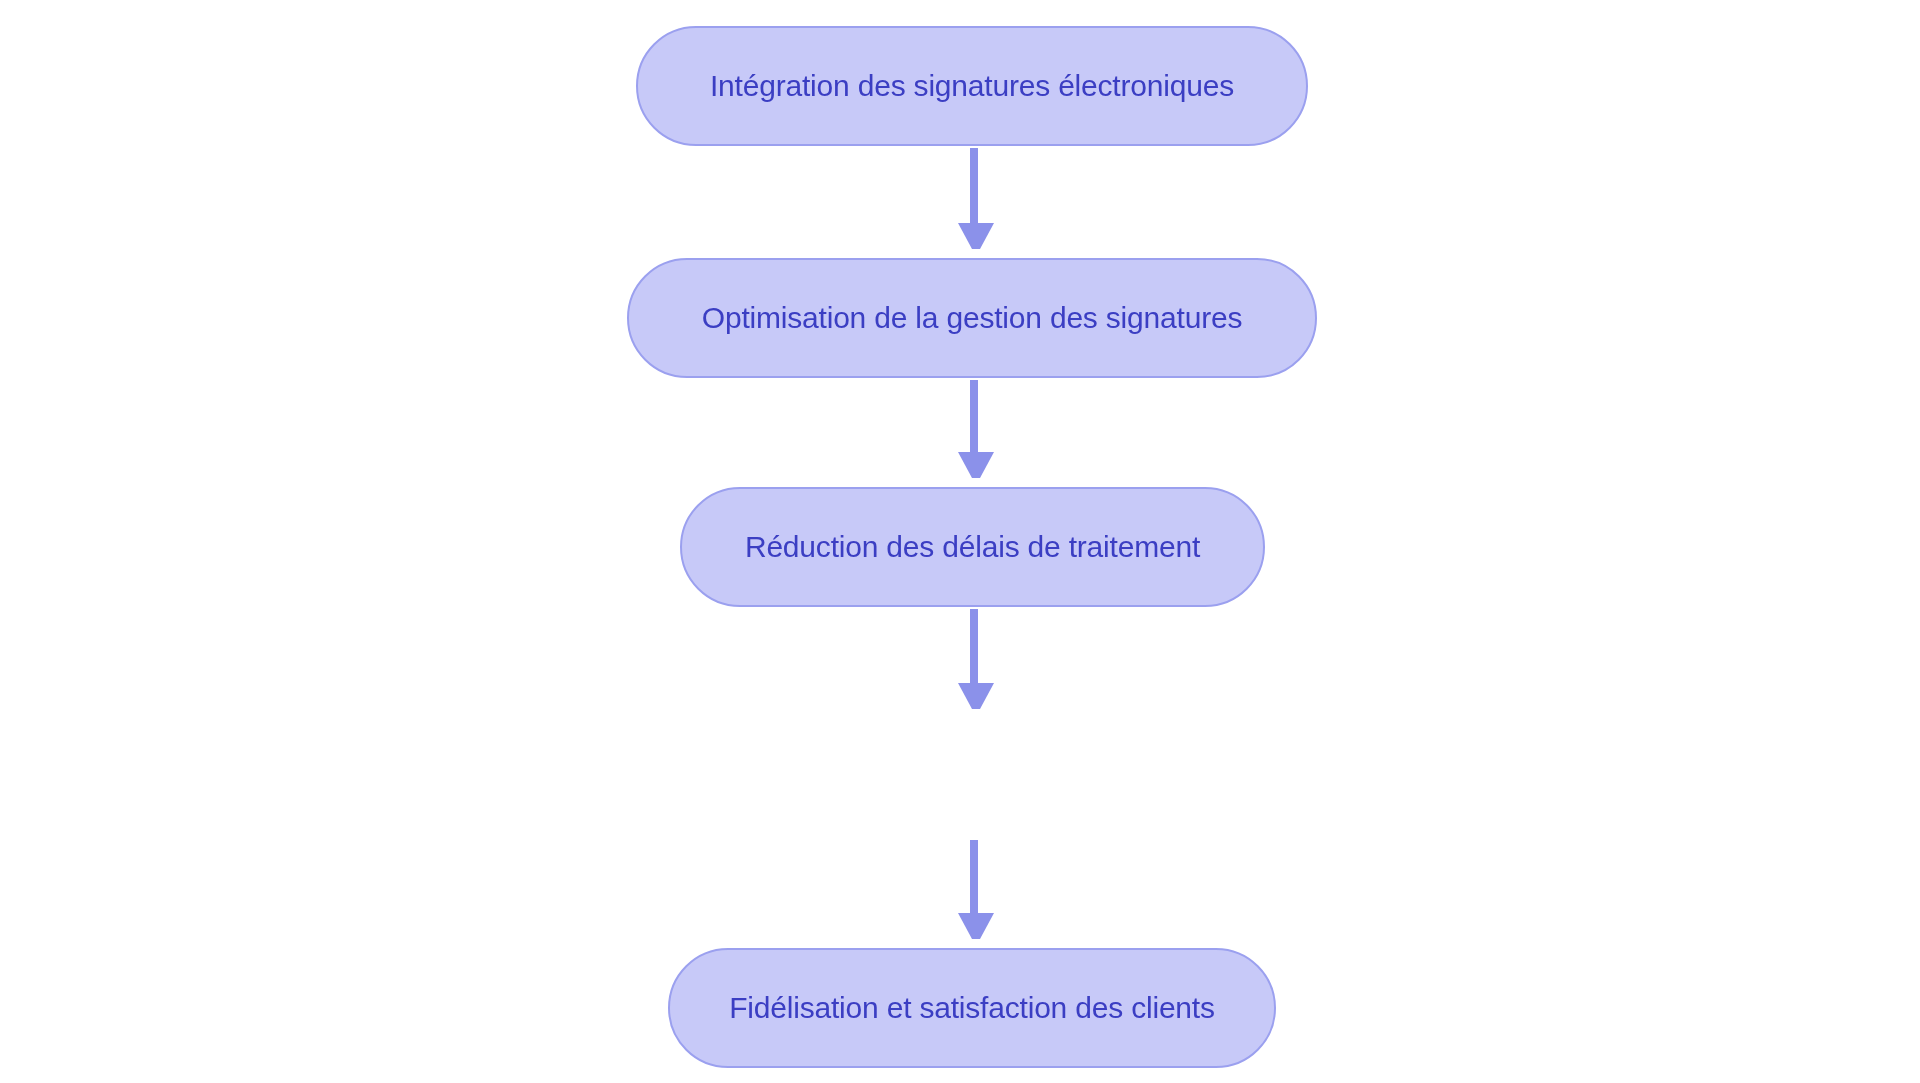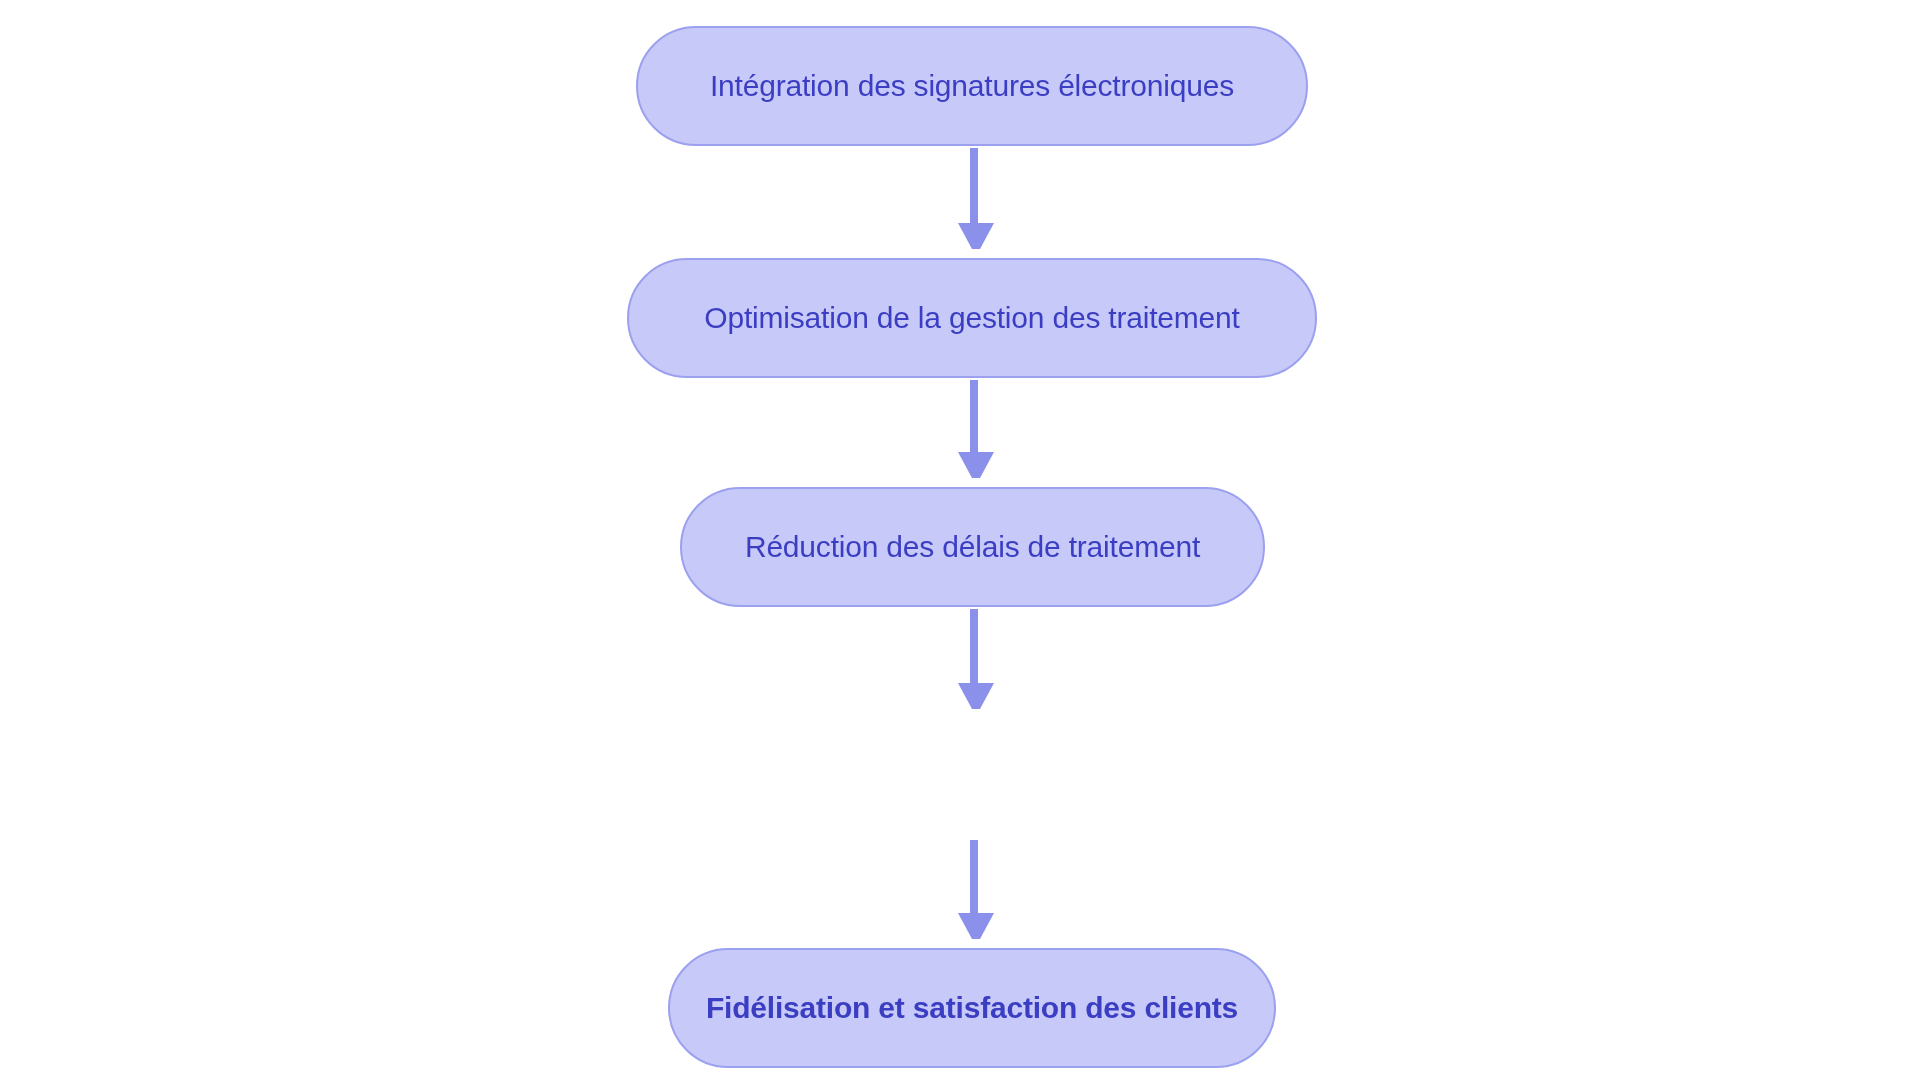--- a/index.html
+++ b/index.html
@@ -34,21 +34,21 @@
     font-size: 30px;
     letter-spacing: -0.2px;
     text-align: center;
     white-space: nowrap;
   }
   
   .n1 { top: 18px;  left: 628px; width: 672px; }
   .n2 { top: 250px; left: 619px; width: 690px; }
   .n3 { top: 479px; left: 672px; width: 585px; }
   .n4 { top: 710px; left: 651px; width: 627px; }
-  .n5 { top: 940px; left: 660px; width: 608px; font-weight: bold; }
+  .n5 { top: 940px; left: 660px; width: 608px; }
 
   .arrow {
     position: absolute;
     left: 950px; 
     width: 28px;
   }
   .arrow .line {
     position: absolute;
     left: 12px; top: 0;
     width: 4px;
@@ -76,21 +76,21 @@
   <div class="node n1">
     <span>Intégration des signatures électroniques</span>
   </div>
 
   <div class="arrow a1">
     <div class="line"></div>
     <div class="head"></div>
   </div>
 
   <div class="node n2">
-    <span>Optimisation de la gestion des traitement</span>
+    <span>Optimisation de la gestion des signatures</span>
   </div>
 
   <div class="arrow a2">
     <div class="line"></div>
     <div class="head"></div>
   </div>
 
   <div class="node n3">
     <span>Réduction des délais de traitement</span>
   </div>

